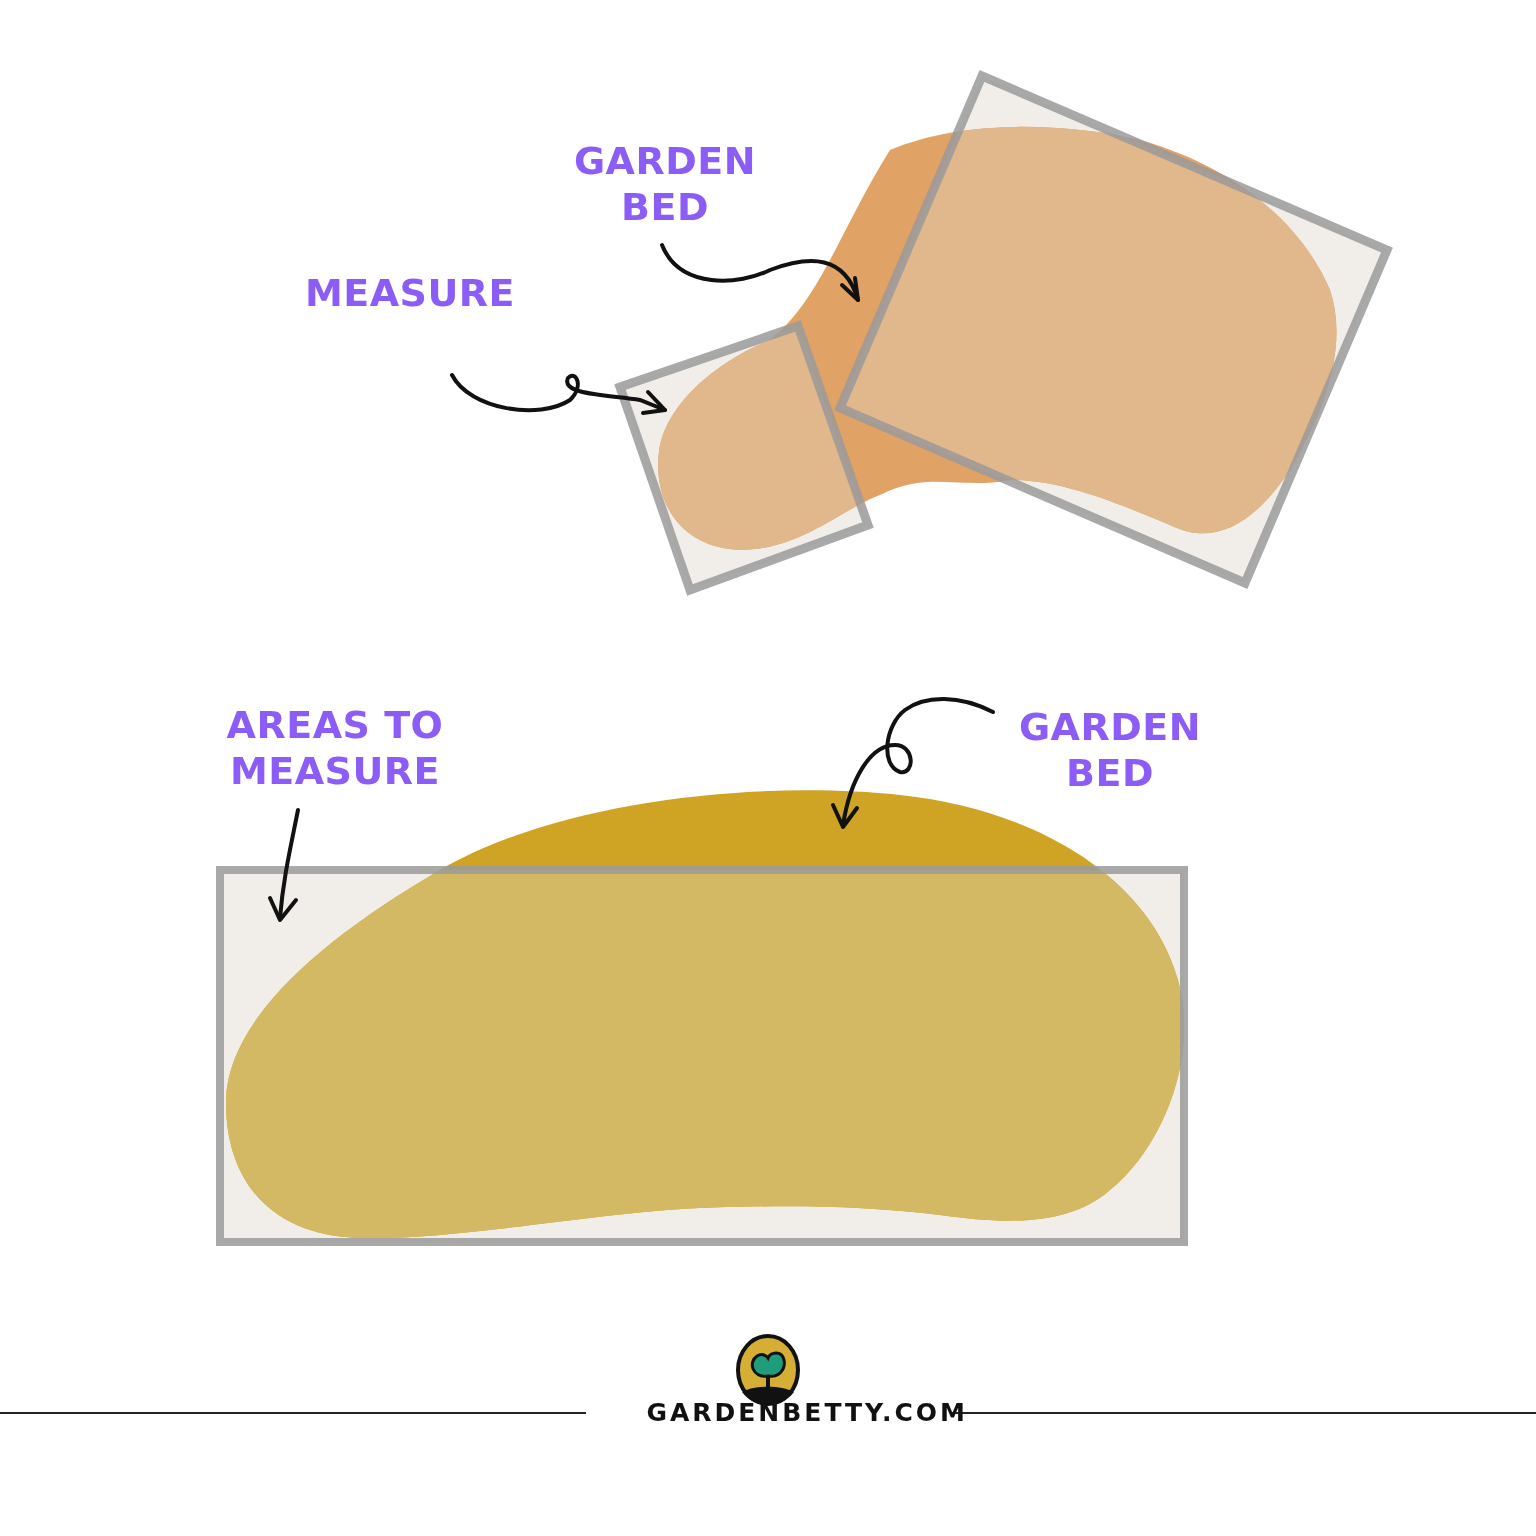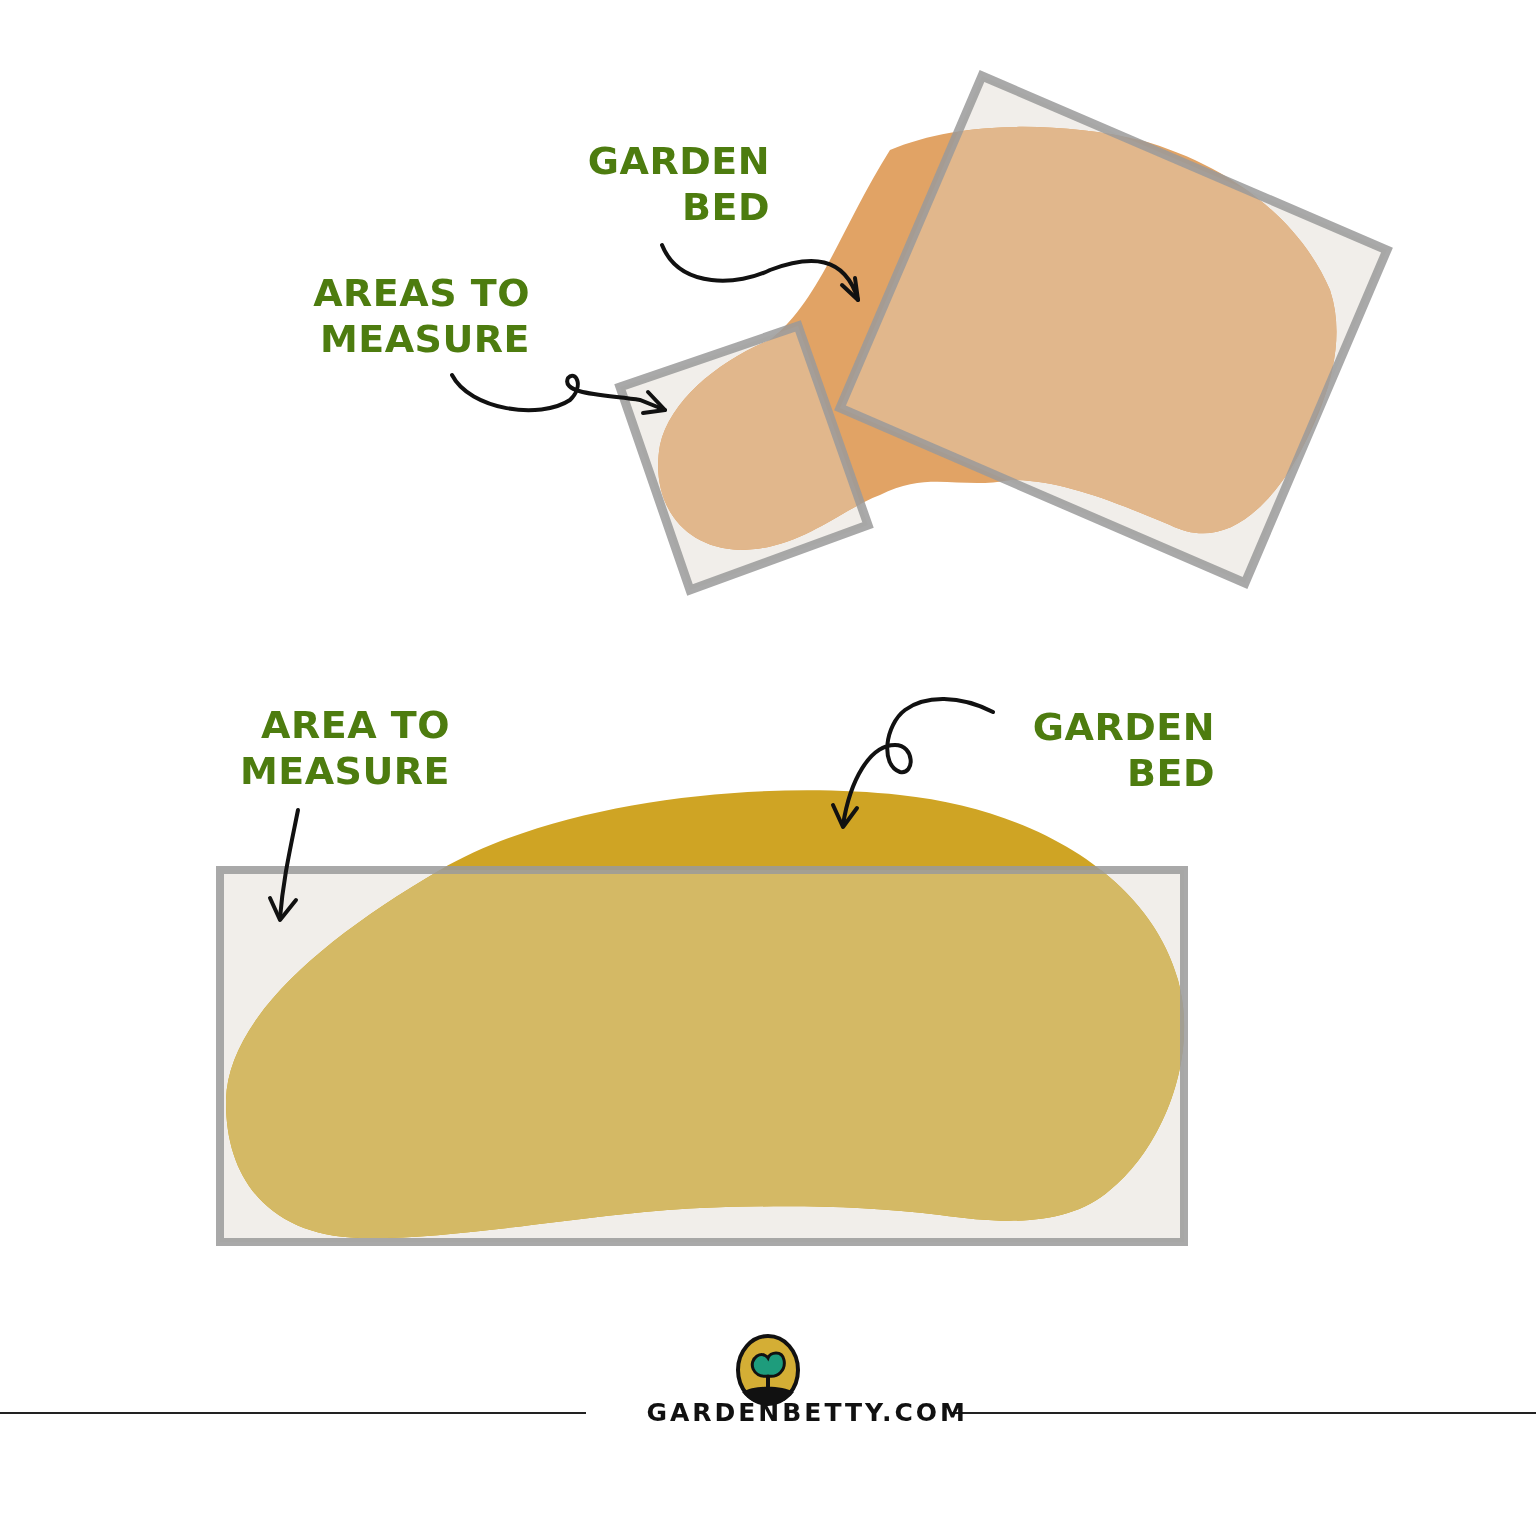--- a/index.html
+++ b/index.html
@@ -1,18 +1,18 @@
 <!DOCTYPE html>
 <html><head>
 <meta charset="utf-8">
 <style>
   html,body{margin:0;padding:0;background:#ffffff;}
   body{width:1536px;height:1536px;position:relative;overflow:hidden;font-family:"Liberation Sans","DejaVu Sans",sans-serif;}
   svg.main{position:absolute;left:0;top:0;}
-  .label{position:absolute;font-family:"DejaVu Sans","Liberation Sans",sans-serif;font-weight:bold;font-size:38px;line-height:46px;color:#4d7c0f;text-align:right;letter-spacing:0.5px;}
+  .label{position:absolute;font-family:"DejaVu Sans","Liberation Sans",sans-serif;font-weight:bold;font-size:38px;line-height:46px;color:#8b5cf6;text-align:center;letter-spacing:0.5px;}
   .footer-text{position:absolute;left:568px;top:1058px;width:400px;text-align:right;font-family:"DejaVu Sans",sans-serif;font-weight:bold;font-size:25px;letter-spacing:3px;color:#111;}
 </style>
 </head>
 <body>
 
 <svg class="main" width="1536" height="1536" viewBox="0 0 1536 1536">
 
   <g>
 
     <polygon points="982,76 1387,250 1245,583 840,408" fill="#F1EEEA"></polygon>
@@ -81,25 +81,24 @@
       <path d="M768,1376 C752,1378 748,1362 757,1356 C764,1352 768,1358 768,1358 C770,1352 782,1350 784,1360 C786,1370 778,1378 768,1376 Z" fill="#1E9C7C" stroke="#111" stroke-width="3"></path>
     </g>
   </g>
 </svg>
 
 <div class="label" style="left:560px;top:138px;width:210px;">
   <div>GARDEN</div>
   <div>BED</div>
 </div>
 <div class="label" style="left:290px;top:270px;width:240px;">
-  <div>AREAS TO</div>
   <div>MEASURE</div>
 </div>
 <div class="label" style="left:220px;top:702px;width:230px;">
-  <div>AREA TO</div>
+  <div>AREAS TO</div>
   <div>MEASURE</div>
 </div>
 <div class="label" style="left:1005px;top:704px;width:210px;">
   <div>GARDEN</div>
   <div>BED</div>
 </div>
 
 <div class="footer-text" style="top:1398px;">GARDENBETTY.COM</div>
 
 </body></html>

